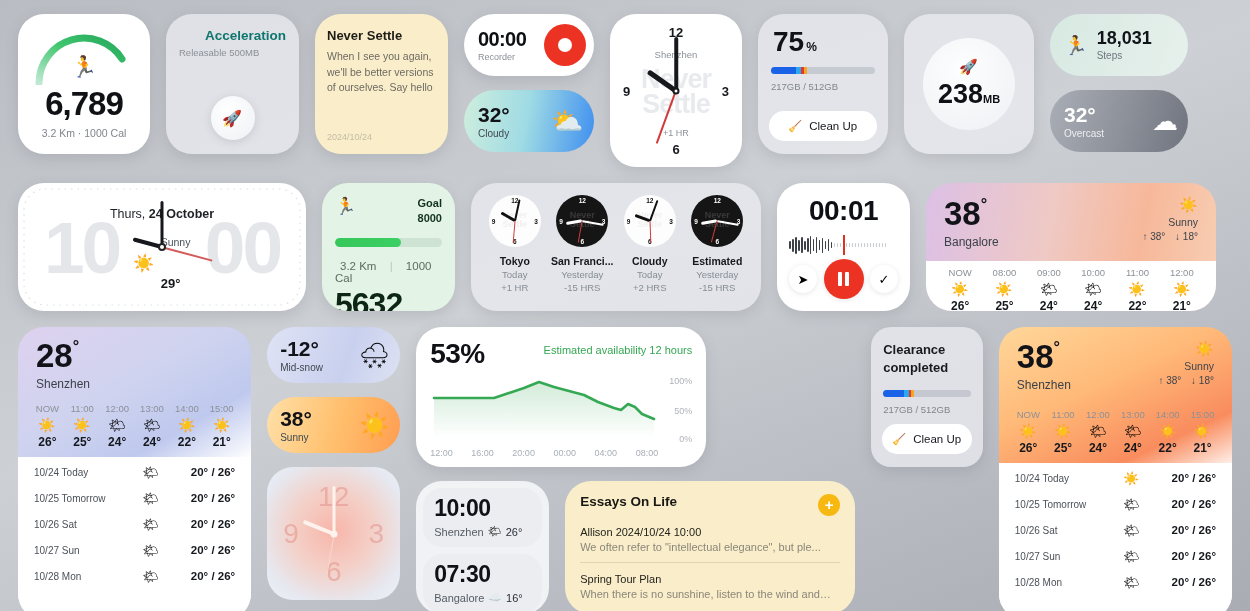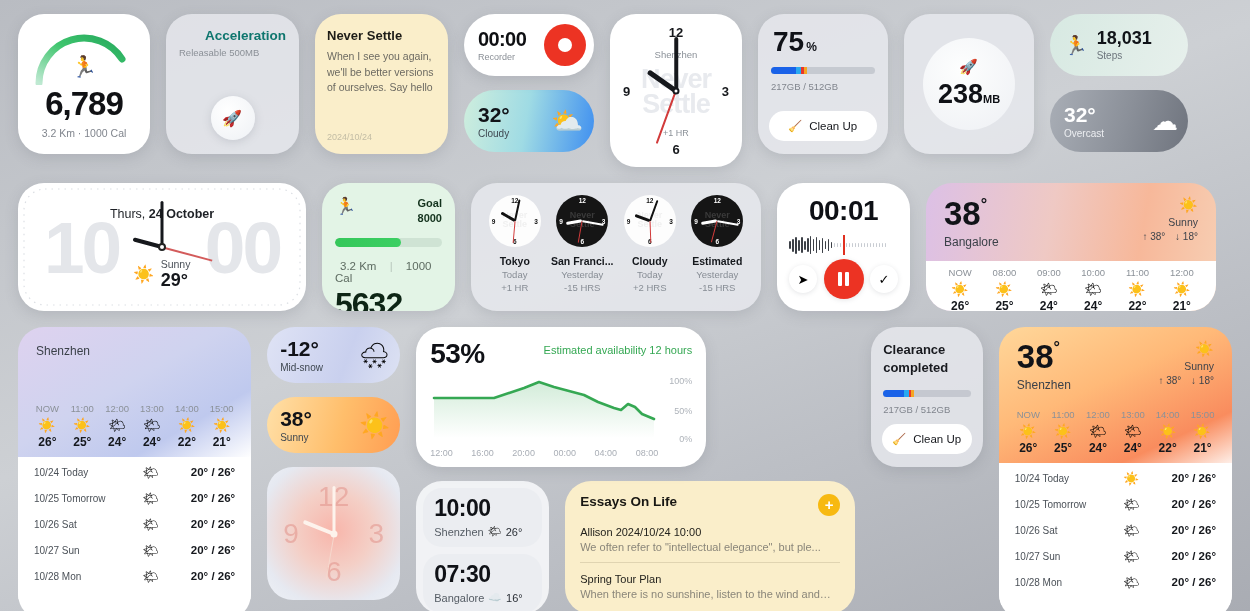--- a/index.html
+++ b/index.html
@@ -102,21 +102,21 @@
   .w-flip { width:288px; height:128px; display:flex; align-items:center; justify-content:center;
             position:relative; }
   .flip-ghost { position:absolute; inset:0; display:flex; align-items:center;
                 justify-content:space-between; padding:0 26px;
                 font-size:73px; font-weight:700; color:#e4e6ea; letter-spacing:-3px; }
   .flip-date { position:absolute; top:24px; left:0; right:0; text-align:center;
                font-size:12.5px; color:#1d2025; }
   .flip-date b { font-weight:700; }
   .flip-w { position:absolute; bottom:20px; left:0; right:0; display:flex;
             align-items:center; justify-content:center; gap:6px; }
-  .flip-w .t1 { font-size:10.5px; color:#4b5159; } .flip-w .t2 { font-size:18px; font-weight:700; color:#15171c; }
+  .flip-w .t1 { font-size:10.5px; color:#4b5159; } .flip-w .t2 { font-size:13px; font-weight:700; color:#15171c;margin-top:28px; }
   .tickring { position:absolute; inset:5px; border-radius:22px; }
 
   
   .w-goal { width:133px; height:128px; background:#e3f4e6; padding:13px 13px; }
   .g-top { display:flex; align-items:flex-start; justify-content:space-between; }
   .g-goal { font-size:11px; font-weight:700; color:#13321d; text-align:right; line-height:1.35; }
   .g-bar { height:9px; border-radius:6px; background:#cfe3d4; margin-top:12px; overflow:hidden; }
   .g-bar i { display:block; height:100%; width:62%; border-radius:6px;
              background:linear-gradient(90deg,#35c75a,#3ccf63); }
   .g-meta { font-size:11.5px; color:#5d6b61; margin-top:13px; }
@@ -180,21 +180,21 @@
   .w-chart { width:290px; height:140px; padding:13px 14px 10px; }
   .ch-top { display:flex; align-items:flex-start; justify-content:space-between; }
   .ch-pct { font-size:28px; font-weight:700; color:#0f1116; letter-spacing:-.5px; line-height:1; }
   .ch-note { font-size:11px; color:#35a853; margin-top:4px; }
   .ch-body { position:relative; height:72px; margin-top:6px; padding-right:34px; }
   .ch-ylab { position:absolute; right:0; font-size:9px; color:#aeb3ba; }
   .ch-xlab { display:flex; justify-content:space-between; padding-right:34px; margin-top:2px; }
   .ch-xlab span { font-size:9px; color:#a9aeb6; }
 
   
-  .w-clear { width:133px; height:140px; padding:14px 12px; }
+  .w-clear { width:133px; height:140px; padding:14px 12px;border-radius:20px; }
   .cl-t { font-size:13px; font-weight:600; color:#181a1f; line-height:1.35; }
 
   
   .w-art { width:133px; height:133px; border-radius:26px; position:relative; overflow:hidden;
            background:radial-gradient(circle at 50% 48%,#f8b5aa 0%,#f4cfc6 40%,#e6e9f1 78%,#eef1f6 100%); }
   .art-n { position:absolute; font-size:28px; color:#e49a92; font-weight:400; opacity:.62; }
   .art-hand { position:absolute; left:50%; top:50%; transform-origin:50% 100%;
               background:#fdf3ec; border-radius:2px; }
 
   
@@ -546,20 +546,23 @@
             <div class="hr-d">21°</div>
           </div>
       </div>
     </div>
   </div>
 
   <div class="row" style="margin-top:16px;">
 
     <div class="wx" style="width:290px;height:293px;background:linear-gradient(150deg,#ded2ef 0%,#cfd3ef 28%,#bfc9ee 46%,#ffffff 62%);">
       <div class="wx-top" style="height:74px;padding-top:12px;">
+        <div class="wx-deg">
+          <span>28</span><sup>°</sup>
+        </div>
         <div class="wx-city">Shenzhen</div>
       </div>
       <div class="wx-hours" style="background:transparent;padding:2px 12px 8px;">
         <div class="hr">
             <div class="hr-t">NOW</div>
             <div class="hr-i">☀️</div>
             <div class="hr-d">26°</div>
           </div>
         <div class="hr">
             <div class="hr-t">11:00</div>

